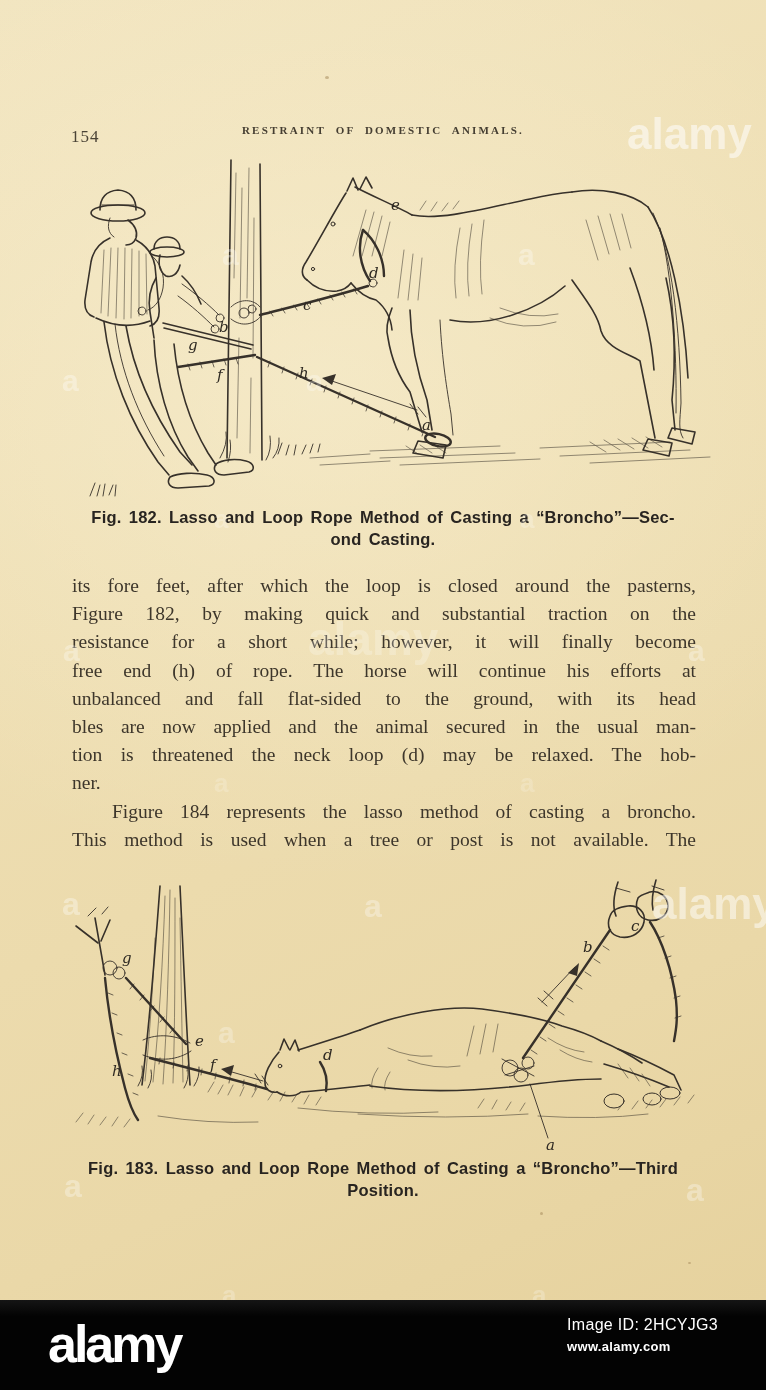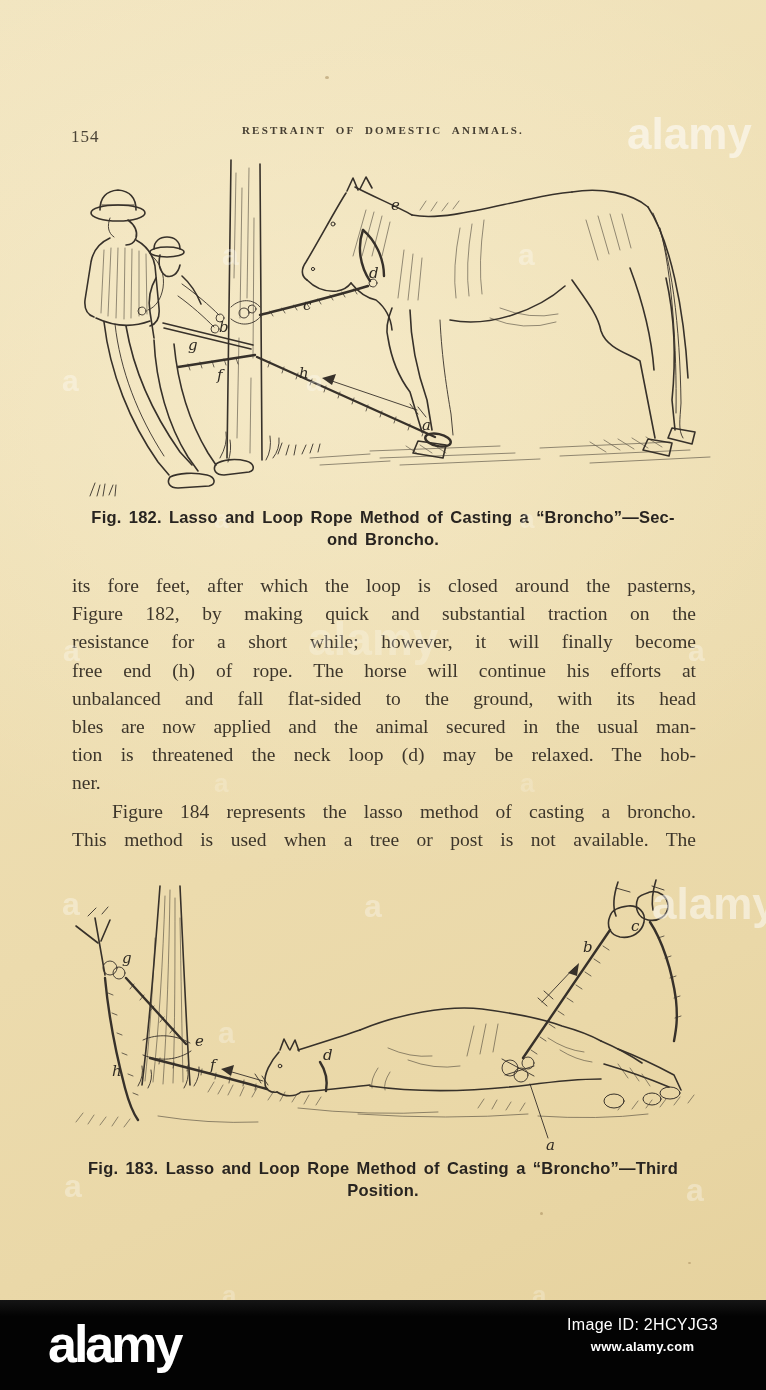--- a/index.html
+++ b/index.html
@@ -66,21 +66,21 @@
   
   #alamy-bar {
     position:absolute; left:0; top:1300px; width:766px; height:90px;
     background:linear-gradient(#151515, #030303 18%);
   }
   #alamy-logo {
     position:absolute; left:48px; top:14px; color:#fff;
     font-family:"Liberation Sans", sans-serif; font-weight:bold;
     font-size:52px; letter-spacing:-3px;
   }
-  #bar-right { position:absolute; right:48px; top:16px; text-align:center;
+  #bar-right { position:absolute; right:48px; top:16px; text-align:left;
     color:#fff; font-family:"Liberation Sans", sans-serif; }
   #bar-image-id { font-size:16px; letter-spacing:.3px; }
   #bar-url { font-size:13px; font-weight:bold; margin-top:5px; letter-spacing:.3px; }
 </style>
 </head>
 <body>
 
 <div id="stage">
 
   <div id="paper">
@@ -233,21 +233,21 @@
         <text class="lbl" x="299" y="120">d</text>
         <text class="lbl" x="321" y="52">e</text>
         <text class="lbl" x="147" y="222">f</text>
         <text class="lbl" x="118" y="192">g</text>
         <text class="lbl" x="229" y="220">h</text>
       </g>
     </svg>
 
     <div class="caption" style="top:506px">
       <div>Fig. 182.  Lasso and Loop Rope Method of Casting a “Broncho”—Sec-</div>
-      <div>ond Broncho.</div>
+      <div>ond Casting.</div>
     </div>
 
     <div id="body-text">
       <div class="bline">its fore feet, after which the loop is closed around the pasterns,</div>
       <div class="bline">Figure 182, by making quick and substantial traction on the</div>
       <div class="bline">resistance for a short while; however, it will finally become</div>
       <div class="bline">free end (h) of rope.  The horse will continue his efforts at</div>
       <div class="bline">unbalanced and fall flat-sided to the ground, with its head</div>
       <div class="bline">bles are now applied and the animal secured in the usual man-</div>
       <div class="bline">tion is threatened the neck loop (d) may be relaxed.  The hob-</div>

